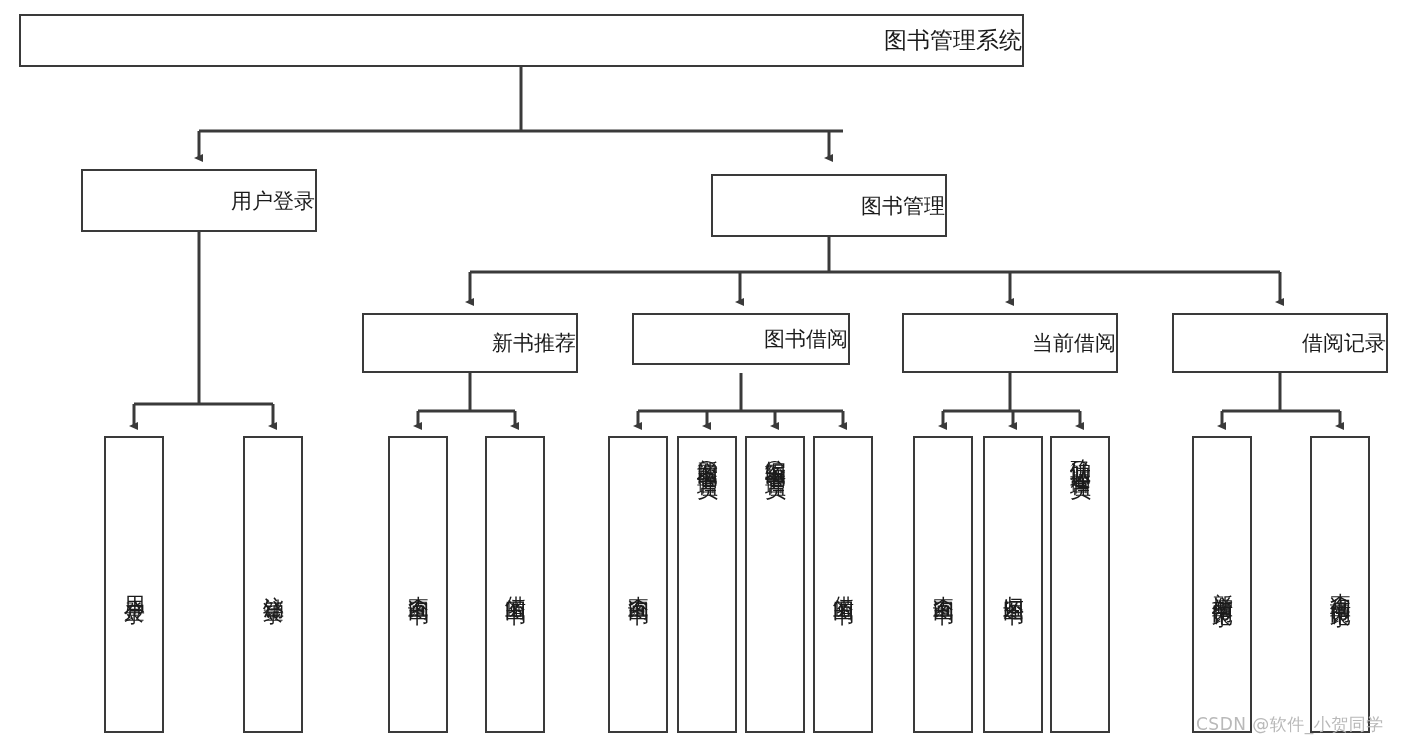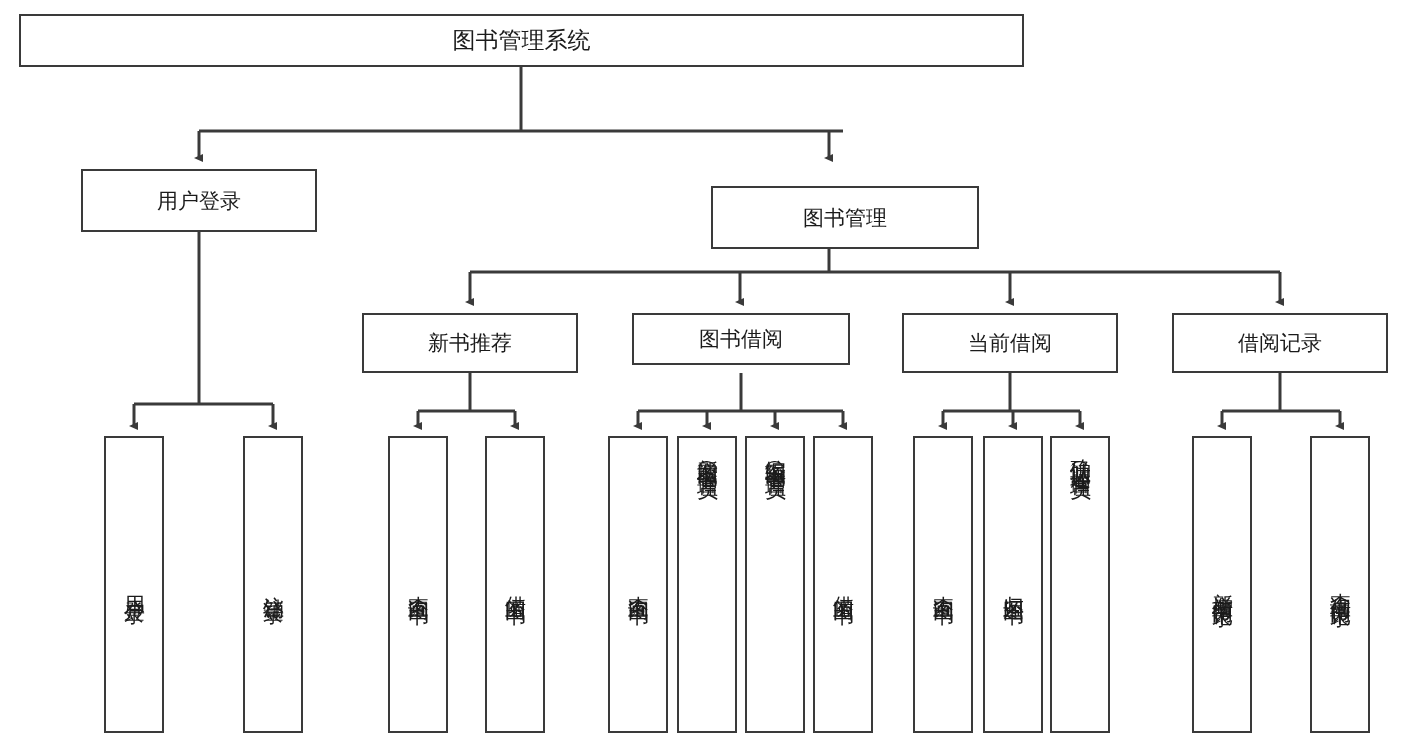--- a/index.html
+++ b/index.html
@@ -25,21 +25,21 @@
     height: 747px;
     pointer-events: none;
   }
   .node {
     position: absolute;
     box-sizing: border-box;
     background: #ffffff;
     border: 2px solid #3a3a3a;
     display: flex;
     align-items: center;
-    justify-content: center;
+    justify-content: flex-end;
     color: #1b1b1b;
   }
   .node.root {
     font-size: 23px;
   }
   .node.lvl2 {
     font-size: 21px;
   }
   .node.lvl3 {
     font-size: 21px;
@@ -133,21 +133,21 @@
     </g>
   </svg>
 
   <div class="node root" style="left:19px; top:14px; width:1005px; height:53px;">
     <span>图书管理系统</span>
   </div>
 
   <div class="node lvl2" style="left:81px; top:169px; width:236px; height:63px;">
     <span>用户登录</span>
   </div>
-  <div class="node lvl2" style="left:711px; top:186px; width:268px; height:63px;">
+  <div class="node lvl2" style="left:711px; top:174px; width:236px; height:63px;">
     <span>图书管理</span>
   </div>
 
   <div class="node lvl3" style="left:362px; top:313px; width:216px; height:60px;">
     <span>新书推荐</span>
   </div>
   <div class="node lvl3" style="left:632px; top:313px; width:218px; height:52px;">
     <span>图书借阅</span>
   </div>
   <div class="node lvl3" style="left:1172px; top:313px; width:216px; height:60px;">
@@ -190,14 +190,15 @@
   <div class="leaf top" style="left:1050px; top:436px; width:60px; height:297px;">
     <span class="vtext">确认归还（管理员）</span>
   </div>
   <div class="leaf center" style="left:1192px; top:436px; width:60px; height:297px;">
     <span class="vtext">新增借阅记录</span>
   </div>
   <div class="leaf center" style="left:1310px; top:436px; width:60px; height:297px;">
     <span class="vtext">查询借阅记录</span>
   </div>
 
+  <div id="watermark">CSDN @软件_小贺同学</div>
 
 </div>
 
 </body></html>

